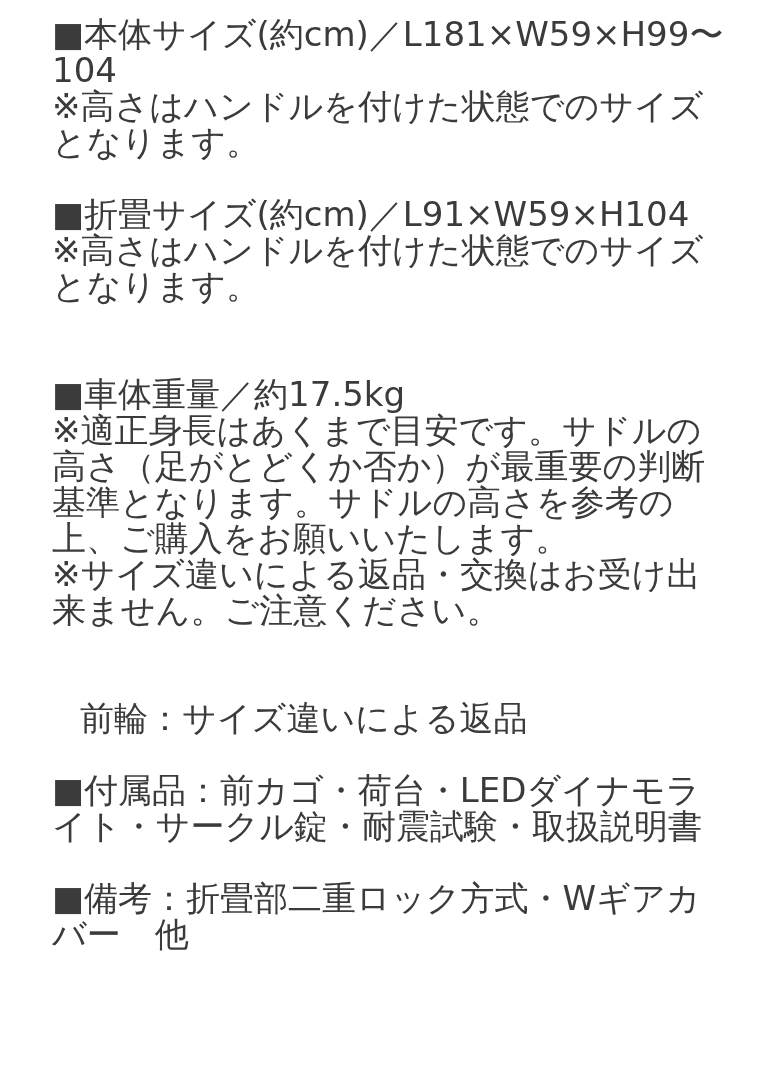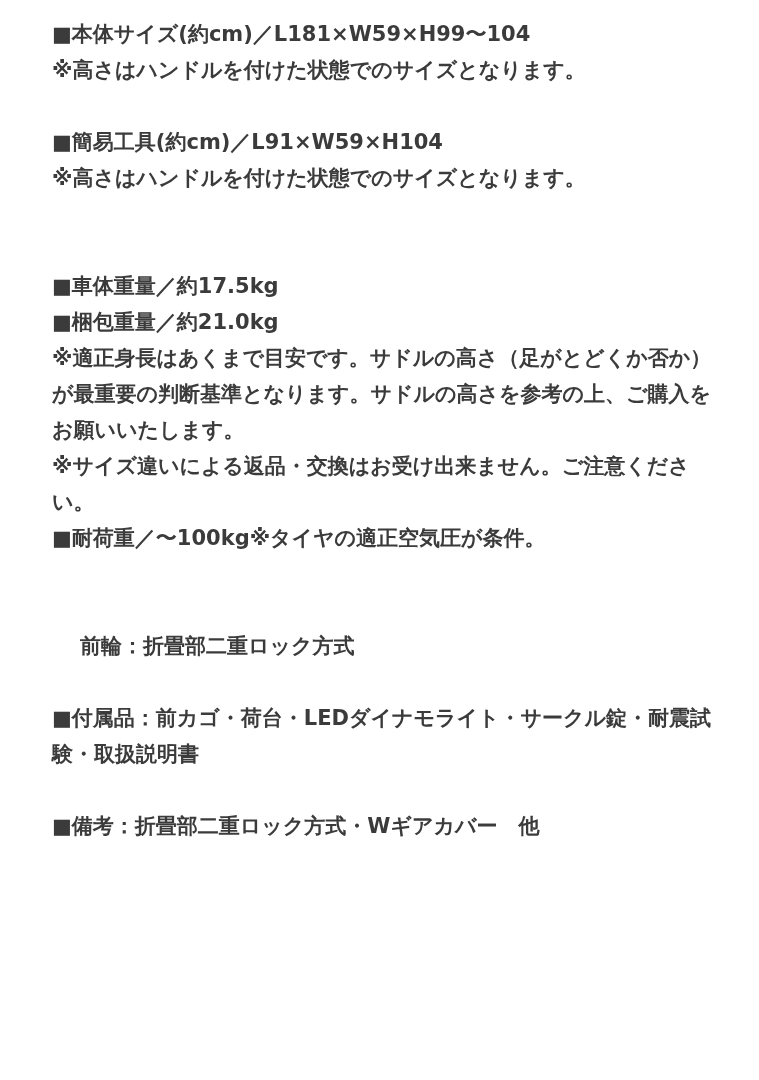--- a/index.html
+++ b/index.html
@@ -16,61 +16,58 @@
   #spec-sheet {
     padding: 16px 28px 0 52px;
     box-sizing: border-box;
     width: 759px;
   }
   .block {
     margin: 0 0 0 0;
   }
   .line {
     color: #3b3b3b;
-    font-size: 21px;
+    font-size: 34px;
     line-height: 36px;
     letter-spacing: 0px;
     white-space: pre-wrap;
     word-break: break-all;
-    font-weight: bold;
   }
   .line.indent {
     text-indent: 0;
     padding-left: 28px;
   }
   .gap-lg {
     height: 36px;
   }
 </style>
 </head>
 <body>
 
 <div id="spec-sheet">
     <div class="block">
       <div class="line">■本体サイズ(約cm)／L181×W59×H99〜104</div>
       <div class="line">※高さはハンドルを付けた状態でのサイズとなります。</div>
     </div>
     <div class="gap-lg"></div>
     <div class="block">
-      <div class="line">■簡易工具(約cm)／L91×W59×H104</div>
+      <div class="line">■折畳サイズ(約cm)／L91×W59×H104</div>
       <div class="line">※高さはハンドルを付けた状態でのサイズとなります。</div>
     </div>
     <div class="gap-lg"></div>
     <div class="gap-lg"></div>
     <div class="block">
       <div class="line">■車体重量／約17.5kg</div>
-      <div class="line">■梱包重量／約21.0kg</div>
       <div class="line">※適正身長はあくまで目安です。サドルの高さ（足がとどくか否か）が最重要の判断基準となります。サドルの高さを参考の上、ご購入をお願いいたします。</div>
       <div class="line">※サイズ違いによる返品・交換はお受け出来ません。ご注意ください。</div>
-      <div class="line">■耐荷重／〜100kg※タイヤの適正空気圧が条件。</div>
     </div>
     <div class="gap-lg"></div>
     <div class="gap-lg"></div>
     <div class="block">
-      <div class="line indent">前輪：折畳部二重ロック方式</div>
+      <div class="line indent">前輪：サイズ違いによる返品</div>
     </div>
     <div class="gap-lg"></div>
     <div class="block">
       <div class="line">■付属品：前カゴ・荷台・LEDダイナモライト・サークル錠・耐震試験・取扱説明書</div>
     </div>
     <div class="gap-lg"></div>
     <div class="block">
       <div class="line">■備考：折畳部二重ロック方式・Wギアカバー　他</div>
     </div>
   </div>

